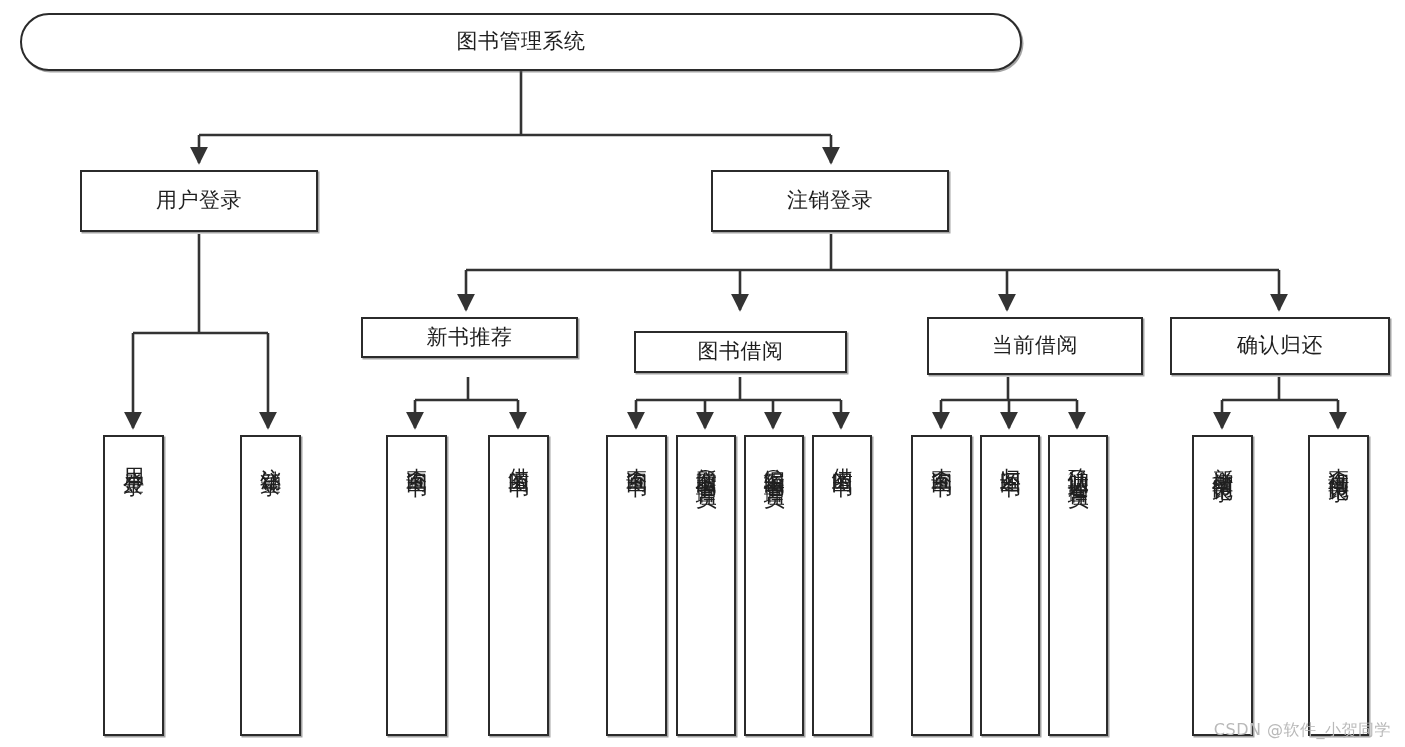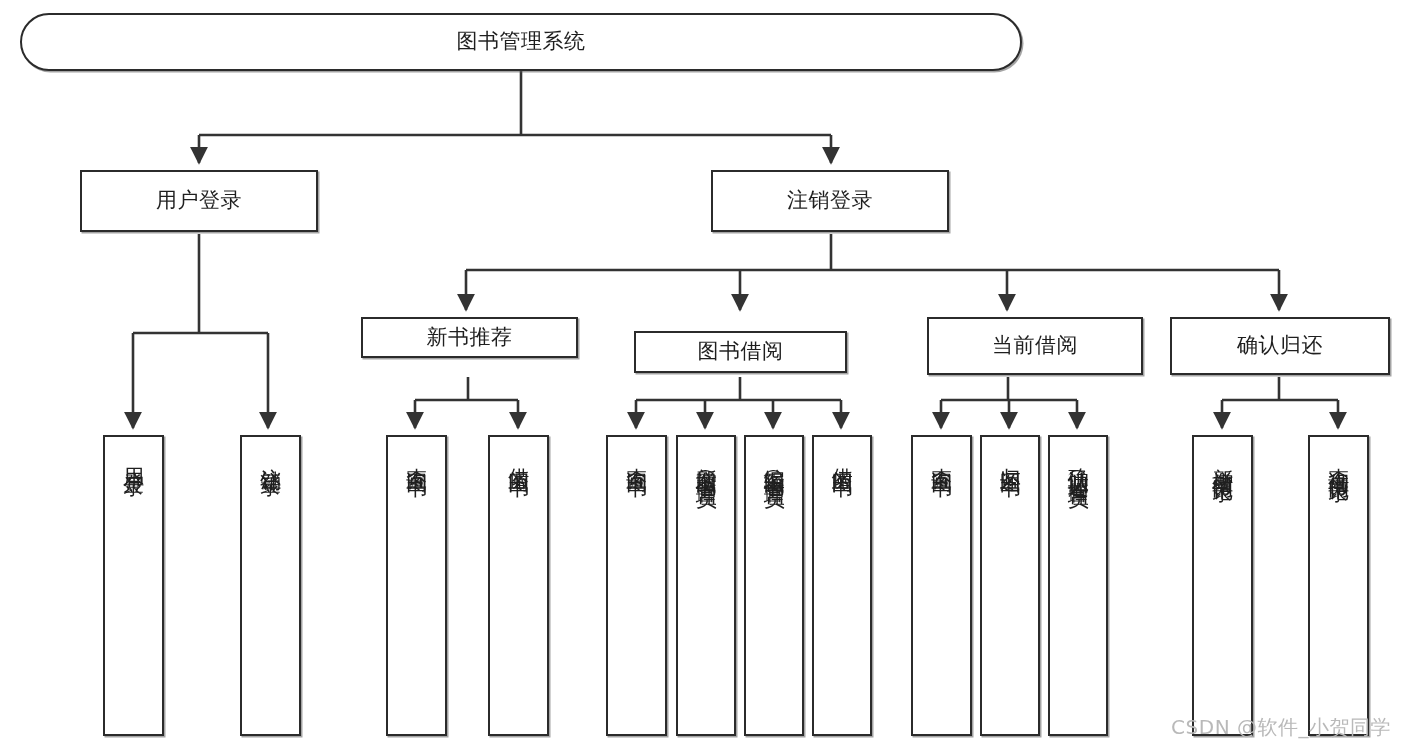--- a/index.html
+++ b/index.html
@@ -54,21 +54,21 @@
     line-height:1.16;
     letter-spacing:3px;
     white-space:nowrap;
     height:auto;
     max-height:695px;
   }
   .watermark{
     position:absolute;
     right:14px;
     bottom:6px;
-    font-size:20px;
+    font-size:16px;
     color:#b9b9b9;
     letter-spacing:.5px;
     white-space:nowrap;
     user-select:none;
   }
 </style>
 </head>
 <body>
 
 <div id="canvas">

